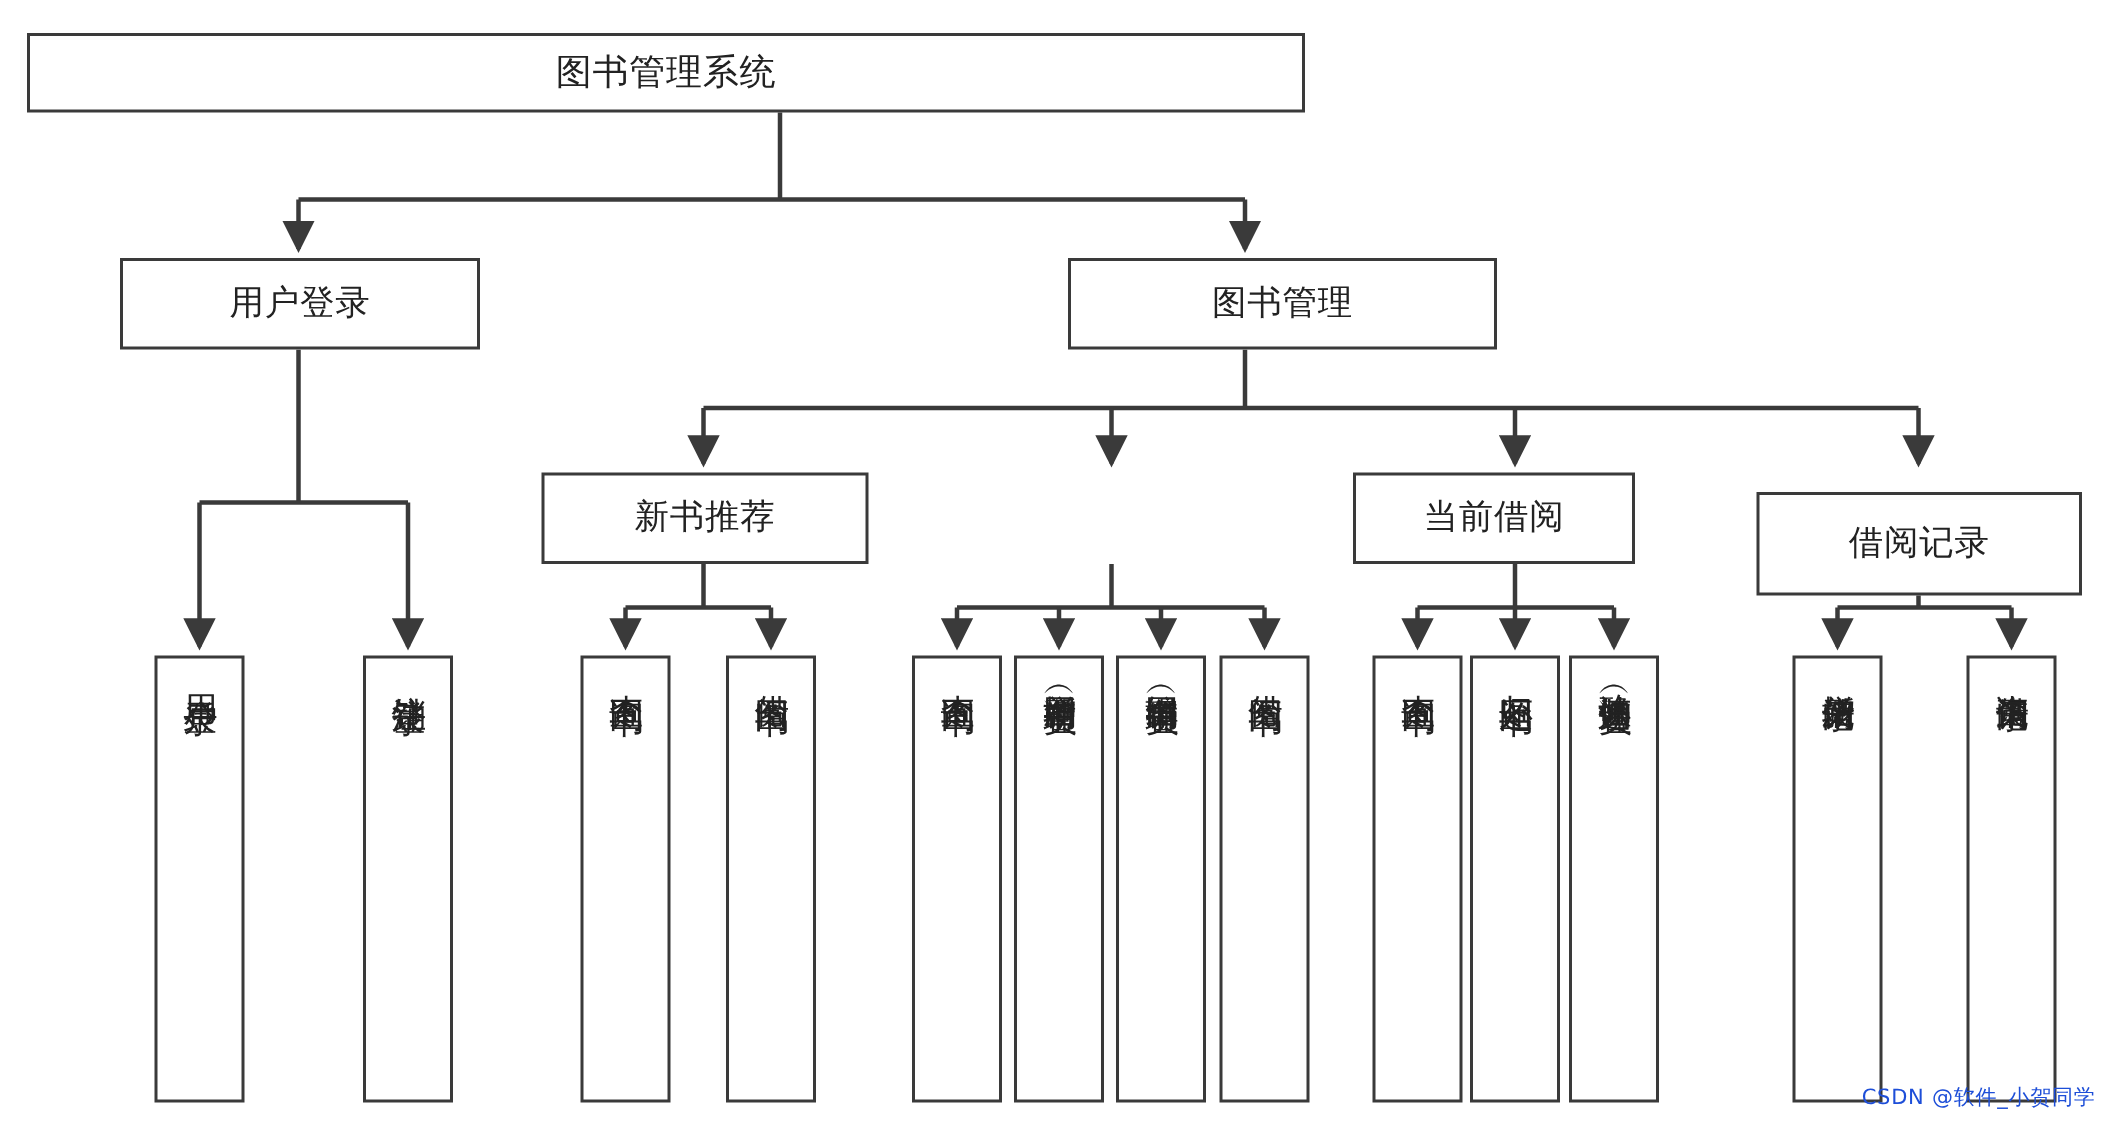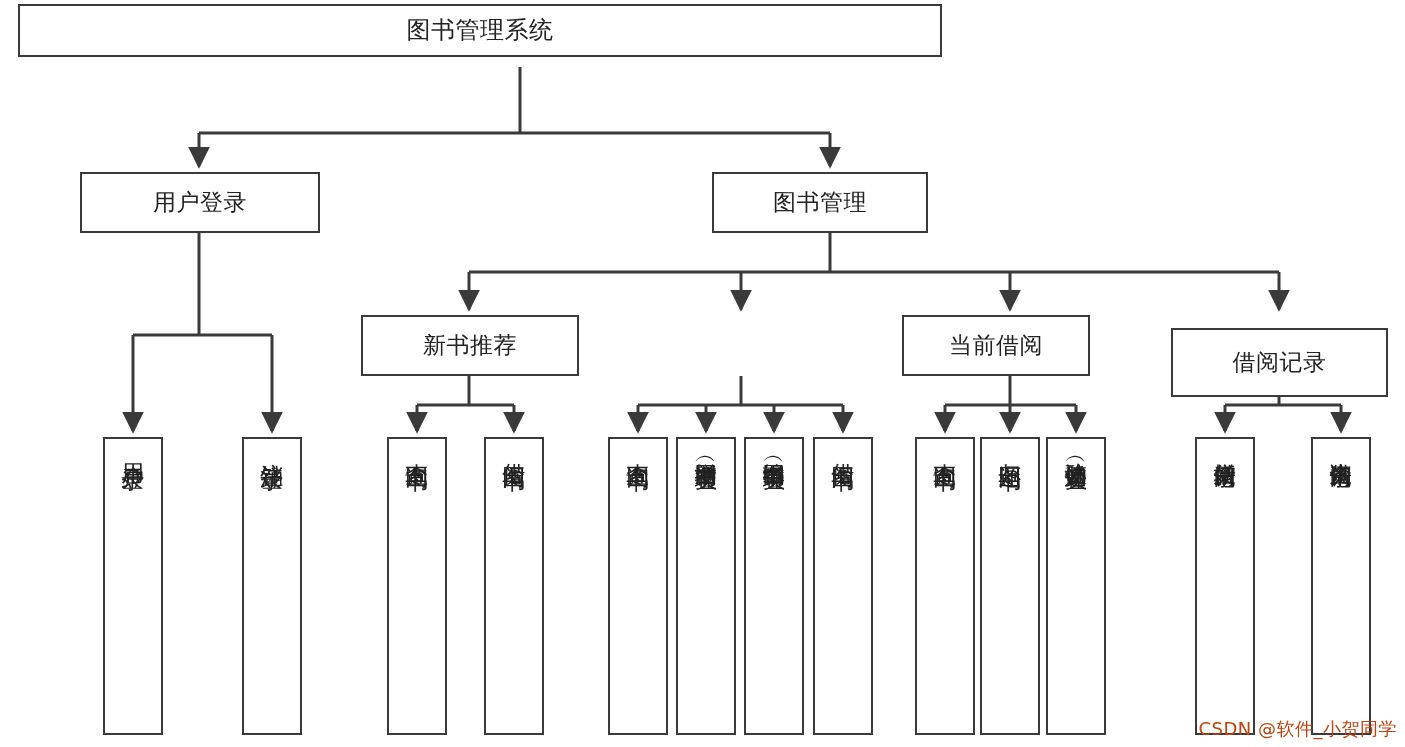--- a/index.html
+++ b/index.html
@@ -68,22 +68,22 @@
     white-space: nowrap;
   }
   .node.vert.tall .label {
     font-size: 22px;
     letter-spacing: 1px;
   }
   #watermark {
     position: absolute;
     right: 8px;
     bottom: 6px;
-    font-size: 18px;
-    color: #c2410c;
+    font-size: 14px;
+    color: #1d4ed8;
     letter-spacing: 0.5px;
     z-index: 5;
     user-select: none;
     white-space: nowrap;
   }
 </style>
 </head>
 <body>
 
 <div id="diagram-root">
@@ -132,28 +132,28 @@
       <path d="M 1010 405 L 1010 431" marker-end="url(#arrow)"></path>
       <path d="M 1076 405 L 1076 431" marker-end="url(#arrow)"></path>
 
       <path d="M 1279 376 L 1279 405"></path>
       <path d="M 1225 405 L 1341 405"></path>
       <path d="M 1225 405 L 1225 431" marker-end="url(#arrow)"></path>
       <path d="M 1341 405 L 1341 431" marker-end="url(#arrow)"></path>
     </g>
   </svg>
 
-  <div class="node horiz root" style="left:18px; top:4px; width:924px; height:53px;">
+  <div class="node horiz root" style="left:18px; top:22px; width:852px; height:53px;">
     <span class="label">图书管理系统</span>
   </div>
 
   <div class="node horiz" style="left:80px; top:172px; width:240px; height:61px;">
     <span class="label">用户登录</span>
   </div>
-  <div class="node horiz" style="left:712px; top:172px; width:216px; height:61px;">
+  <div class="node horiz" style="left:712px; top:172px; width:286px; height:61px;font-family:Liberation Serif, serif;">
     <span class="label">图书管理</span>
   </div>
 
   <div class="node horiz" style="left:361px; top:315px; width:218px; height:61px;">
     <span class="label">新书推荐</span>
   </div>
   <div class="node horiz" style="left:902px; top:315px; width:188px; height:61px;">
     <span class="label">当前借阅</span>
   </div>
   <div class="node horiz" style="left:1171px; top:315px; width:217px; height:69px;margin-top:13px;">

